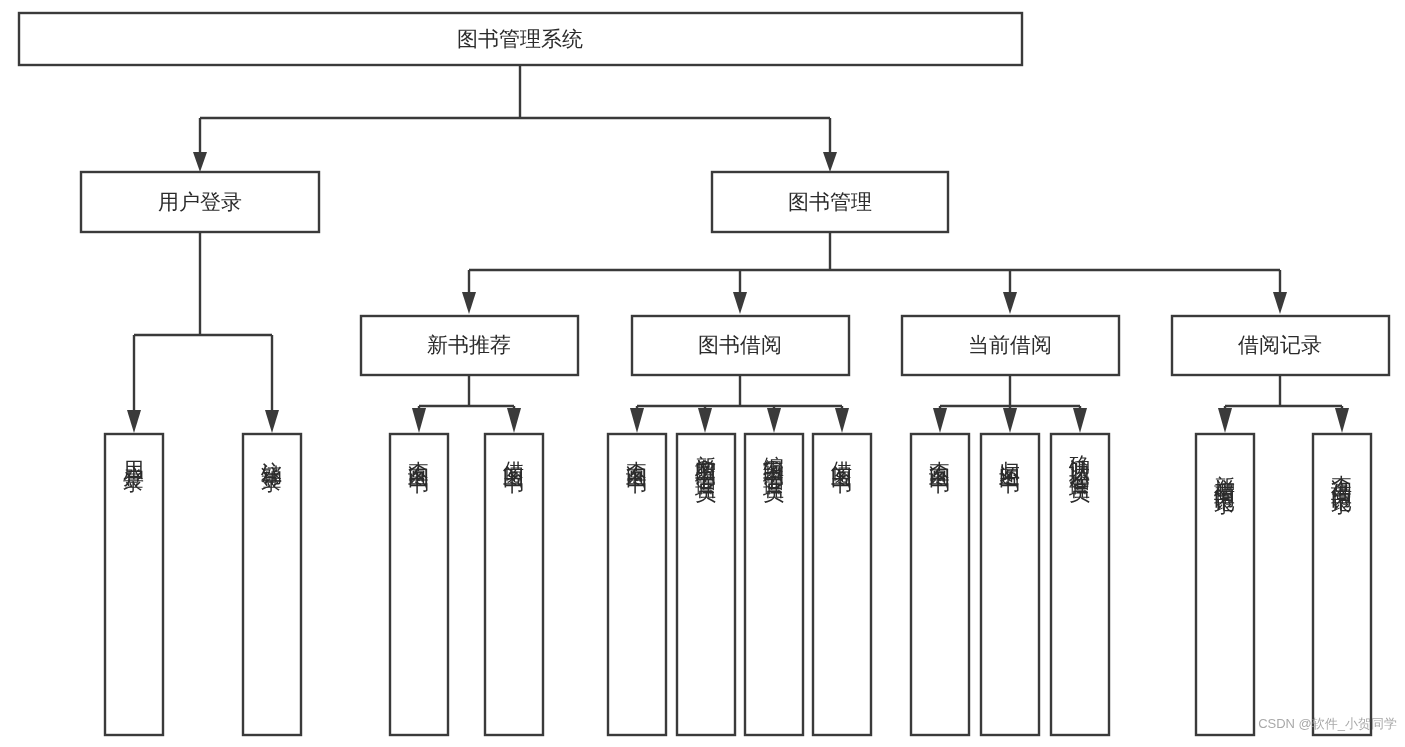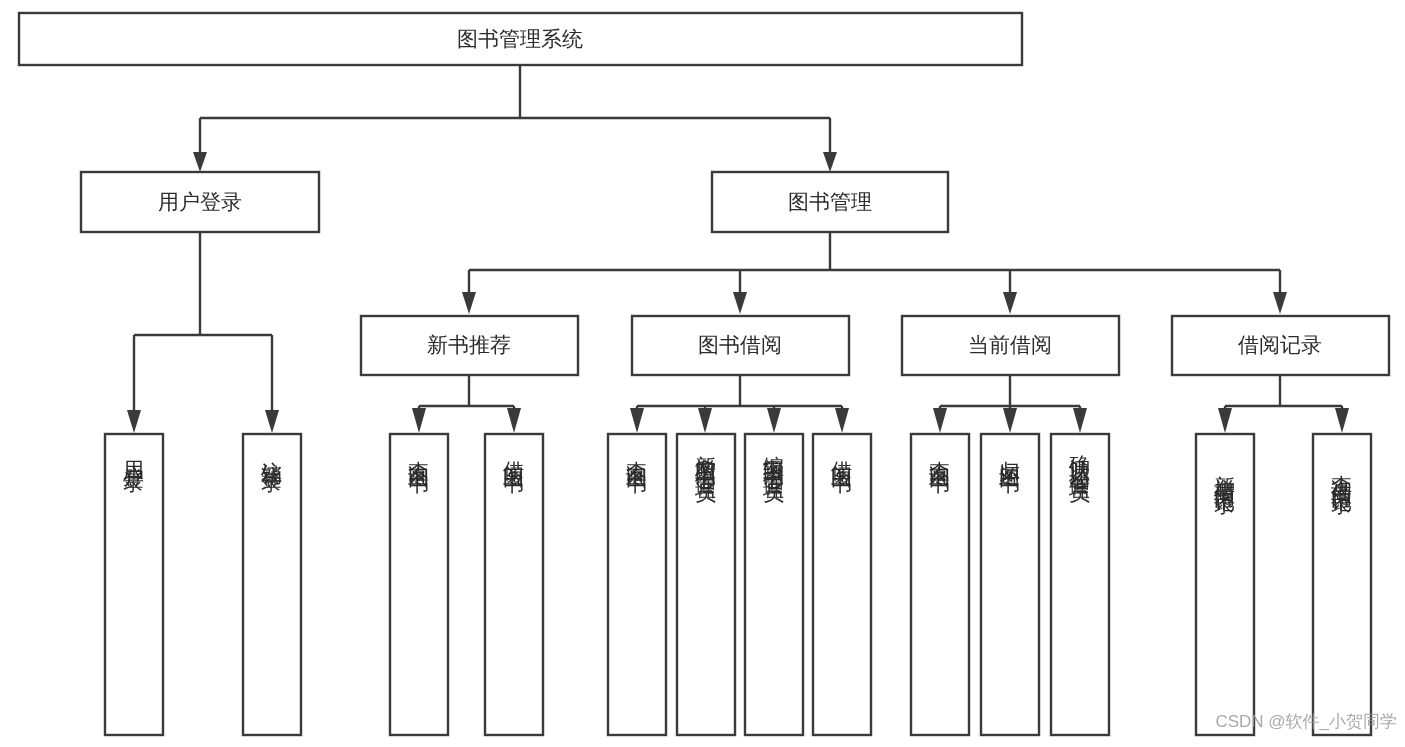--- a/index.html
+++ b/index.html
@@ -66,21 +66,21 @@
     line-height: 1;
     letter-spacing: 4px;
     color: #2b2b2b;
     white-space: nowrap;
   }
   #watermark {
     position: absolute;
     right: 8px;
     bottom: 5px;
     font-family: "Liberation Sans", "DejaVu Sans", sans-serif;
-    font-size: 17px;
+    font-size: 13px;
     color: #9a9a9a;
     opacity: 0.85;
     white-space: nowrap;
     pointer-events: none;
   }
 </style>
 </head>
 <body>
 
 <div id="diagram-root">

